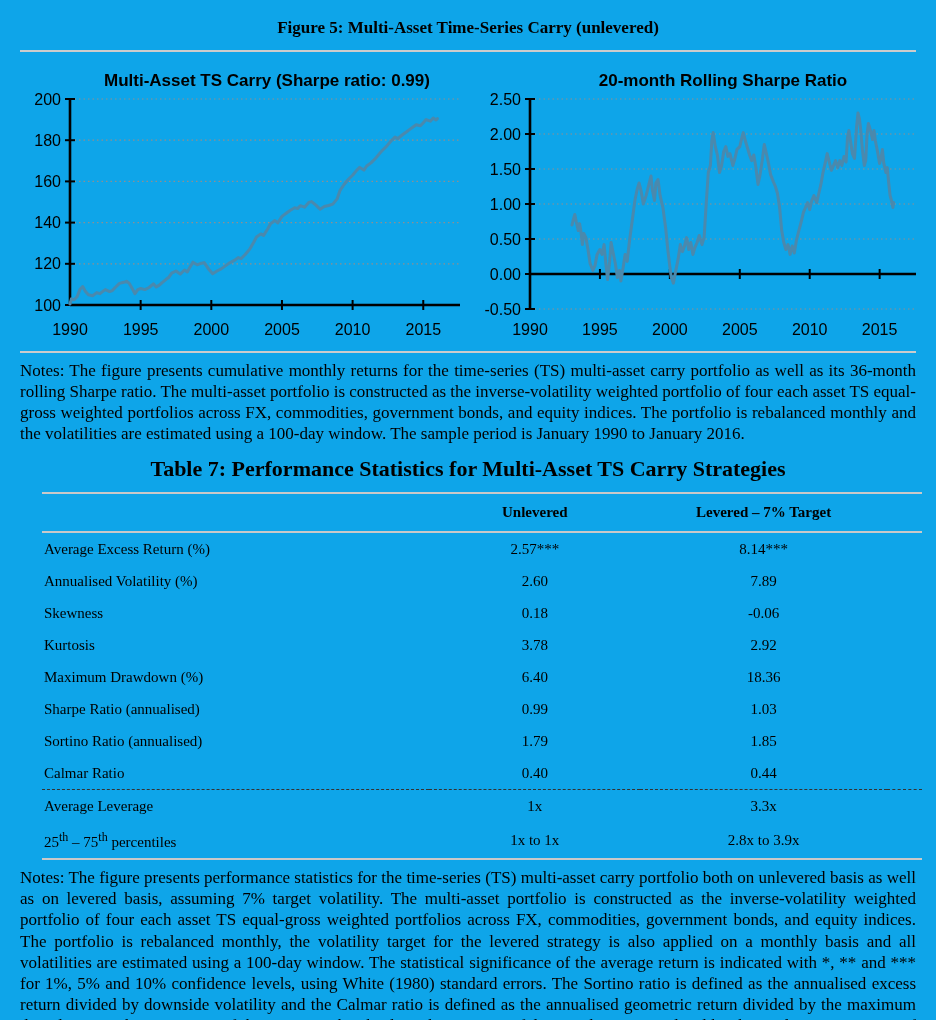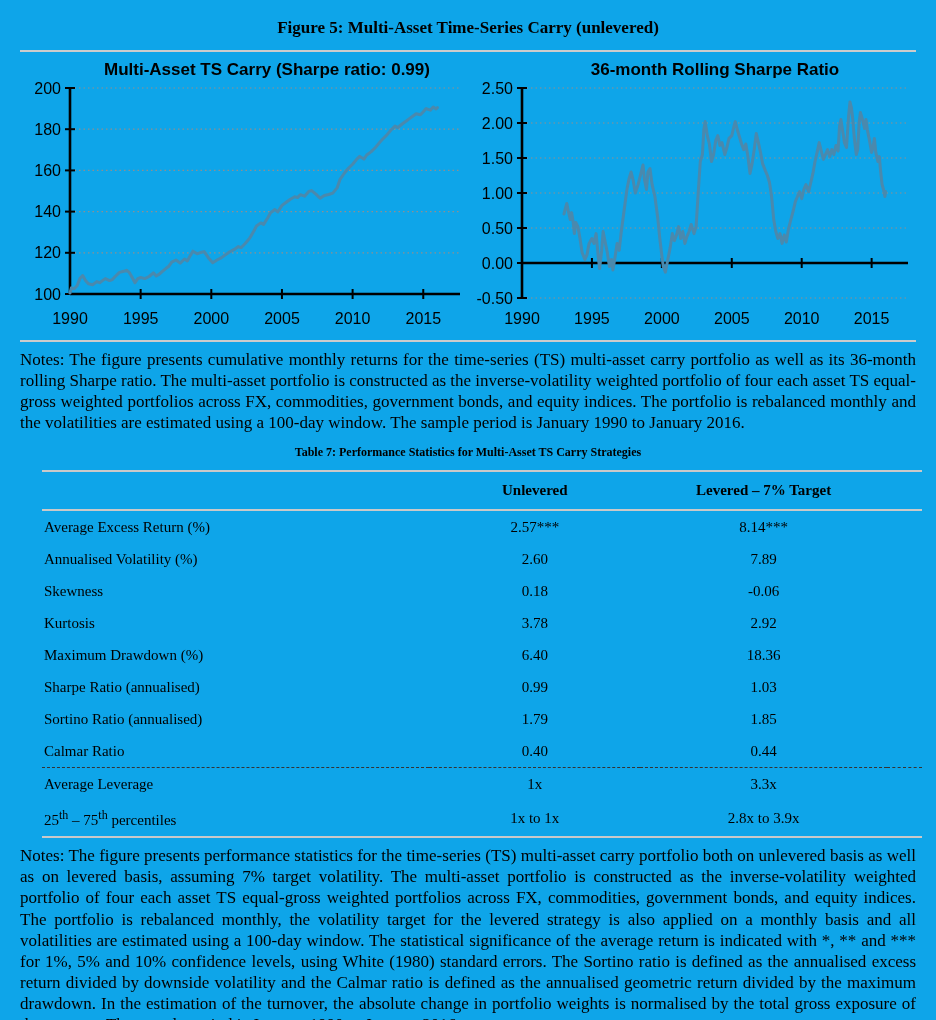--- a/index.html
+++ b/index.html
@@ -7,36 +7,36 @@
     width:936px; min-height:1020px; margin:0 auto; background:#0ea5e9;
     font-family:"Liberation Serif", serif; color:#000;
     padding:10px 16px 20px 16px; box-sizing:border-box;
   }
   .fig-title{
     text-align:center; font-weight:bold; font-size:17px;
     margin:8px 0 12px 0;
   }
   .hrule{border:none; border-top:2px solid #cccccc; margin:0 4px;}
   .charts-row{
-    display:flex; align-items:flex-start;
-    margin:8px 0 4px 0;
+    display:flex; justify-content:space-between; align-items:flex-start;
+    margin:19px 0 4px 0;
   }
   .chart-panel{width:448px;}
   .chart-title{
     font-family:"Liberation Sans", sans-serif; font-weight:bold;
     font-size:17px; text-align:center; padding-left:54px; margin-bottom:2px;
     white-space:nowrap;
   }
   svg text{font-family:"Liberation Sans", sans-serif; fill:#000;}
   .notes{
     font-size:17px; line-height:1.24; text-align:justify;
     margin:7px 4px 6px 4px;
   }
   .table-title{
-    text-align:center; font-weight:bold; font-size:12px;
+    text-align:center; font-weight:bold; font-size:22px;
     margin:12px 0 10px 0;
   }
   table.perf{
     border-collapse:collapse; width:880px; margin:0 14px 0 26px;
     font-size:15px;
   }
   table.perf thead tr{
     border-top:2.5px solid #c9c9c9; border-bottom:2.5px solid #c9c9c9;
   }
   table.perf th{
@@ -93,21 +93,21 @@
           <line x1="265.9565217391311" y1="207" x2="265.9565217391311" y2="217" stroke="#000" stroke-width="2"></line>
           <text x="266.0" y="242" text-anchor="middle" font-size="16">2005</text>
           <line x1="336.60869565217484" y1="207" x2="336.60869565217484" y2="217" stroke="#000" stroke-width="2"></line>
           <text x="336.6" y="242" text-anchor="middle" font-size="16">2010</text>
           <line x1="407.26086956521857" y1="207" x2="407.26086956521857" y2="217" stroke="#000" stroke-width="2"></line>
           <text x="407.3" y="242" text-anchor="middle" font-size="16">2015</text>
           <polyline points="54.0,211.0 55.4,205.8 58.2,206.8 61.1,203.8 63.9,196.6 66.7,193.5 69.5,198.6 72.4,201.7 76.6,202.7 80.8,199.6 83.7,200.7 86.5,198.6 89.3,196.6 93.6,198.6 96.4,197.6 99.2,194.5 103.5,190.4 107.7,189.3 110.5,188.3 113.3,190.4 116.2,195.5 119.0,200.7 121.8,196.6 124.7,195.5 128.9,196.6 133.1,194.5 137.4,190.8 140.2,193.9 143.0,192.4 145.8,189.8 150.1,186.3 152.9,184.2 155.7,180.1 160.0,178.0 164.2,181.1 168.5,177.0 171.3,179.0 174.1,173.9 176.9,169.2 181.2,171.8 185.4,170.2 188.2,169.6 192.5,175.9 196.7,180.7 201.0,178.0 205.2,175.9 209.4,172.9 213.7,169.8 217.9,167.7 222.2,164.6 225.0,165.7 229.2,161.5 233.5,156.4 237.7,149.2 240.5,144.0 244.8,140.9 247.6,142.4 251.8,135.8 254.7,130.6 258.9,127.5 261.7,130.0 266.0,123.4 270.2,120.3 274.4,117.2 278.7,114.8 281.5,115.6 284.3,112.7 288.6,114.2 292.8,109.4 295.6,108.6 299.9,112.1 304.1,116.2 308.3,113.5 312.6,112.5 316.8,111.1 321.1,105.9 323.9,97.7 328.1,91.5 332.4,86.3 336.6,82.2 340.8,77.1 343.7,74.4 347.9,77.1 350.7,73.0 355.0,69.9 359.2,65.7 363.5,60.6 366.3,57.5 370.5,53.4 374.8,48.2 379.0,44.1 381.8,45.6 386.1,42.0 390.3,39.0 393.1,36.9 397.4,33.8 400.2,31.8 404.4,32.8 407.3,29.7 410.1,26.6 414.3,28.2 417.2,25.0 420.0,27.0 421.4,25.6" fill="none" stroke="#4a89ad" stroke-width="3" stroke-linejoin="round" stroke-linecap="round"></polyline>
         </svg>
     </div>
     <div class="chart-panel">
-      <div class="chart-title">36-month Rolling Sharpe Ratio</div>
+      <div class="chart-title">20-month Rolling Sharpe Ratio</div>
       <svg width="448" height="250" viewBox="0 0 448 250">
           <line x1="58" y1="216.0" x2="444" y2="216.0" stroke="#8f8f8f" stroke-width="1.2" stroke-dasharray="1.5 3"></line>
           <line x1="58" y1="146.0" x2="444" y2="146.0" stroke="#8f8f8f" stroke-width="1.2" stroke-dasharray="1.5 3"></line>
           <line x1="58" y1="111.0" x2="444" y2="111.0" stroke="#8f8f8f" stroke-width="1.2" stroke-dasharray="1.5 3"></line>
           <line x1="58" y1="76.0" x2="444" y2="76.0" stroke="#8f8f8f" stroke-width="1.2" stroke-dasharray="1.5 3"></line>
           <line x1="58" y1="41.0" x2="444" y2="41.0" stroke="#8f8f8f" stroke-width="1.2" stroke-dasharray="1.5 3"></line>
           <line x1="58" y1="6.0" x2="444" y2="6.0" stroke="#8f8f8f" stroke-width="1.2" stroke-dasharray="1.5 3"></line>
           <line x1="58" y1="181" x2="444" y2="181" stroke="#000" stroke-width="2.6"></line>
           <line x1="58" y1="6" x2="58" y2="216" stroke="#000" stroke-width="2.6"></line>
           <line x1="53" y1="216" x2="63" y2="216" stroke="#000" stroke-width="2"></line>

